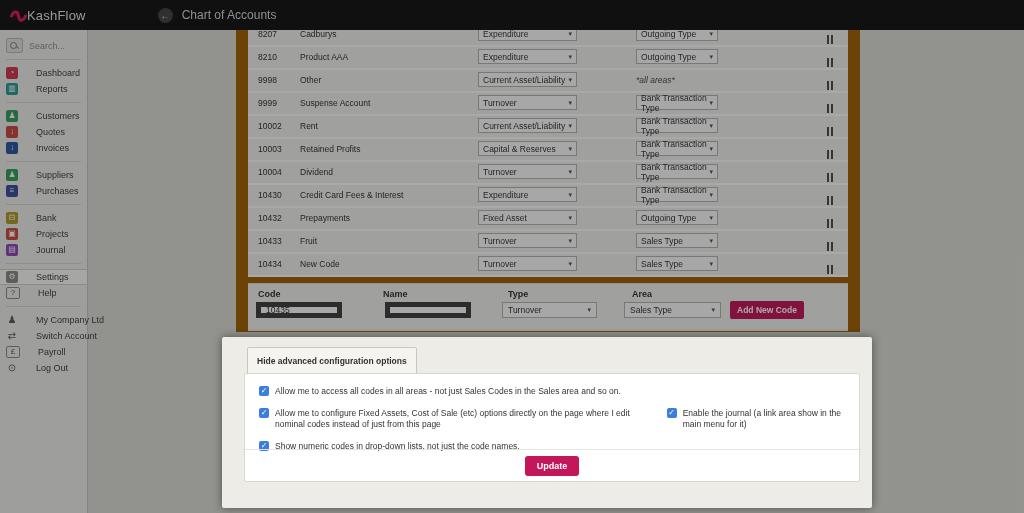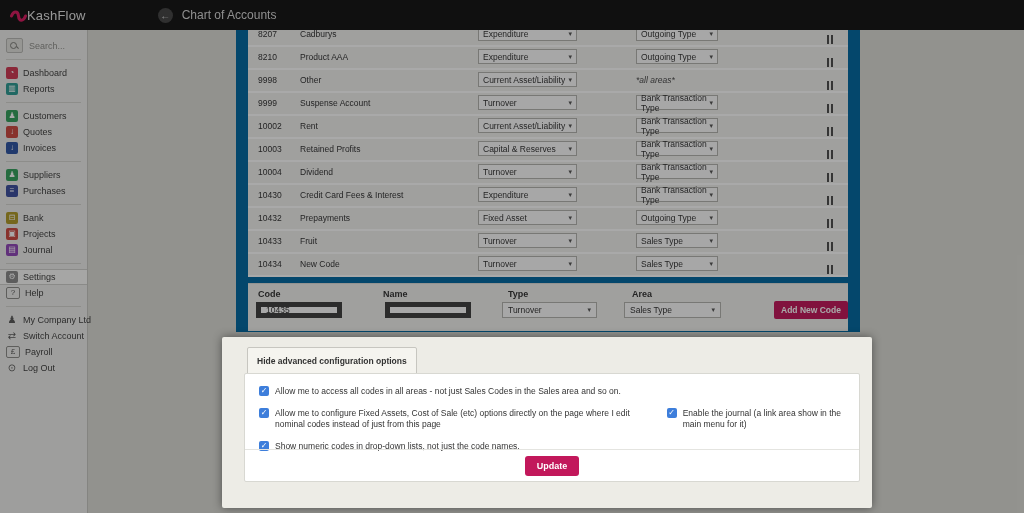--- a/index.html
+++ b/index.html
@@ -26,24 +26,24 @@
                background:#7c7c78;transform:rotate(45deg);}
   .search-text{color:#8f8f8b;margin-left:6px;}
   .sb-divider{height:1px;background:#d4d4d0;margin:5px 6px;}
   .sb-item{display:flex;align-items:center;height:16px;padding-left:6px;cursor:pointer;}
   .sb-item.selected{background:#fbfbf9;box-shadow:inset 0 1px 0 #d0d0cc, inset 0 -1px 0 #d0d0cc;}
   .sb-icon{width:12px;height:12px;border-radius:2px;color:#fff;font-size:8px;line-height:12px;
            text-align:center;flex:0 0 12px;overflow:hidden;}
   .sb-icon.plain{color:#5a5a5a;background:transparent !important;font-size:10px;}
   .sb-icon.outlined{background:transparent !important;border:1px solid #8d8d89;color:#5a5a5a;
            width:10px;height:10px;line-height:10px;}
-  .sb-label{margin-left:5px;white-space:nowrap;}
+  .sb-label{margin-left:18px;white-space:nowrap;}
   
   .main-bg{position:absolute;left:88px;top:30px;right:0;bottom:0;background:#dcdcd6;}
-  .card{position:absolute;left:236px;top:18px;width:624px;height:314px;background:#0369a1;
+  .card{position:absolute;left:236px;top:18px;width:624px;height:314px;background:#a16207;
         z-index:2;}
   .rows{position:absolute;left:12px;right:12px;top:6px;}
   .trow{position:relative;height:21px;background:#f1f1ef;border-bottom:2px solid #ffffff;}
   .cell-code{position:absolute;left:10px;top:5px;font-size:8.5px;color:#333;}
   .cell-name{position:absolute;left:52px;top:5px;font-size:8.5px;color:#333;white-space:nowrap;}
   .select{position:absolute;top:2px;height:15px;background:#fcfcfc;border:1px solid #b4b4b0;
           display:flex;align-items:center;justify-content:space-between;
           font-size:8.5px;color:#333;padding:0 4px;box-sizing:border-box;cursor:pointer;}
   .sel-type{left:230px;width:99px;}
   .sel-area{left:388px;width:82px;}
@@ -59,21 +59,21 @@
   .finput{position:absolute;top:18px;height:16px;background:#fdfdfd;border:5px solid #404040;
           font-size:8.5px;color:#333;padding:0 5px;box-sizing:border-box;
           font-family:"Liberation Sans", sans-serif;}
   .fi-code{left:8px;width:86px;} .fi-name{left:137px;width:86px;}
   .fselect{position:absolute;top:18px;height:16px;background:#fcfcfc;border:1px solid #b4b4b0;
           display:flex;align-items:center;justify-content:space-between;font-size:8.5px;
           color:#333;padding:0 5px;box-sizing:border-box;cursor:pointer;}
   .fs-type{left:254px;width:95px;} .fs-area{left:376px;width:97px;}
   .add-btn{position:absolute;left:482px;top:17px;height:18px;padding:0 7px;background:#c2185b;
            color:#fff;font-size:8.5px;font-weight:bold;border:none;border-radius:2px;
-           line-height:18px;cursor:pointer;margin-left:44px;}
+           line-height:18px;cursor:pointer;}
   
   .overlay{position:absolute;inset:0;background:rgba(10,10,10,0.35);z-index:40;}
   .panel{position:absolute;left:222px;top:337px;width:650px;height:171px;background:#edece6;
          z-index:50;border-radius:2px;box-shadow:0 0 10px rgba(0,0,0,0.45);}
   .hide-btn{position:absolute;left:25px;top:10px;height:28px;padding:0 9px;background:#f5f4ef;
             border:1px solid #c7c6c0;border-radius:2px;font-size:8.5px;font-weight:bold;
             color:#333;cursor:pointer;font-family:"Liberation Sans", sans-serif;}
   .opts-card{position:absolute;left:22px;top:36px;width:616px;height:109px;background:#fff;
              border:1px solid #d8d8d2;border-radius:2px;box-sizing:border-box;}
   .opts{padding:12px 14px 0 14px;}

